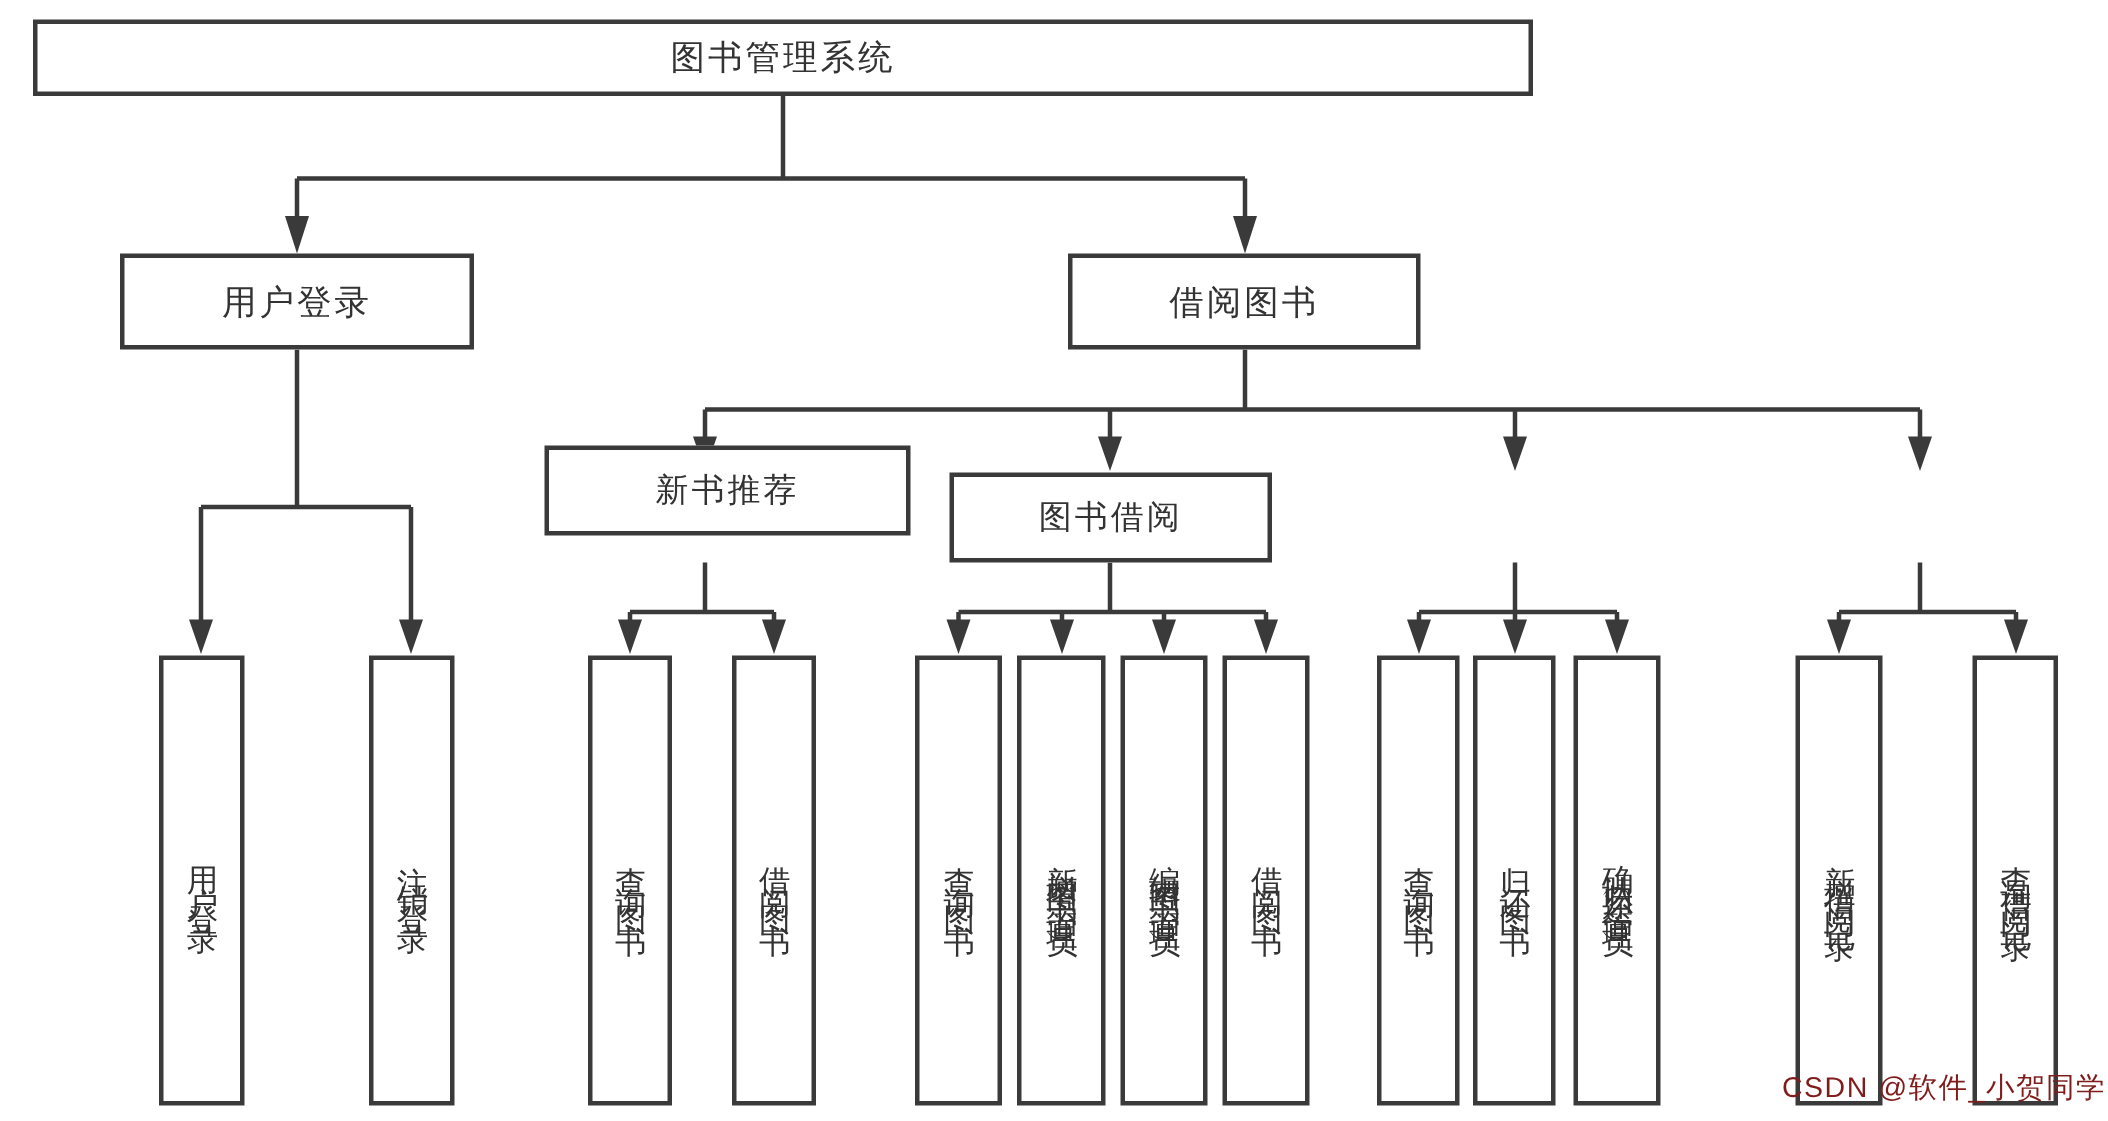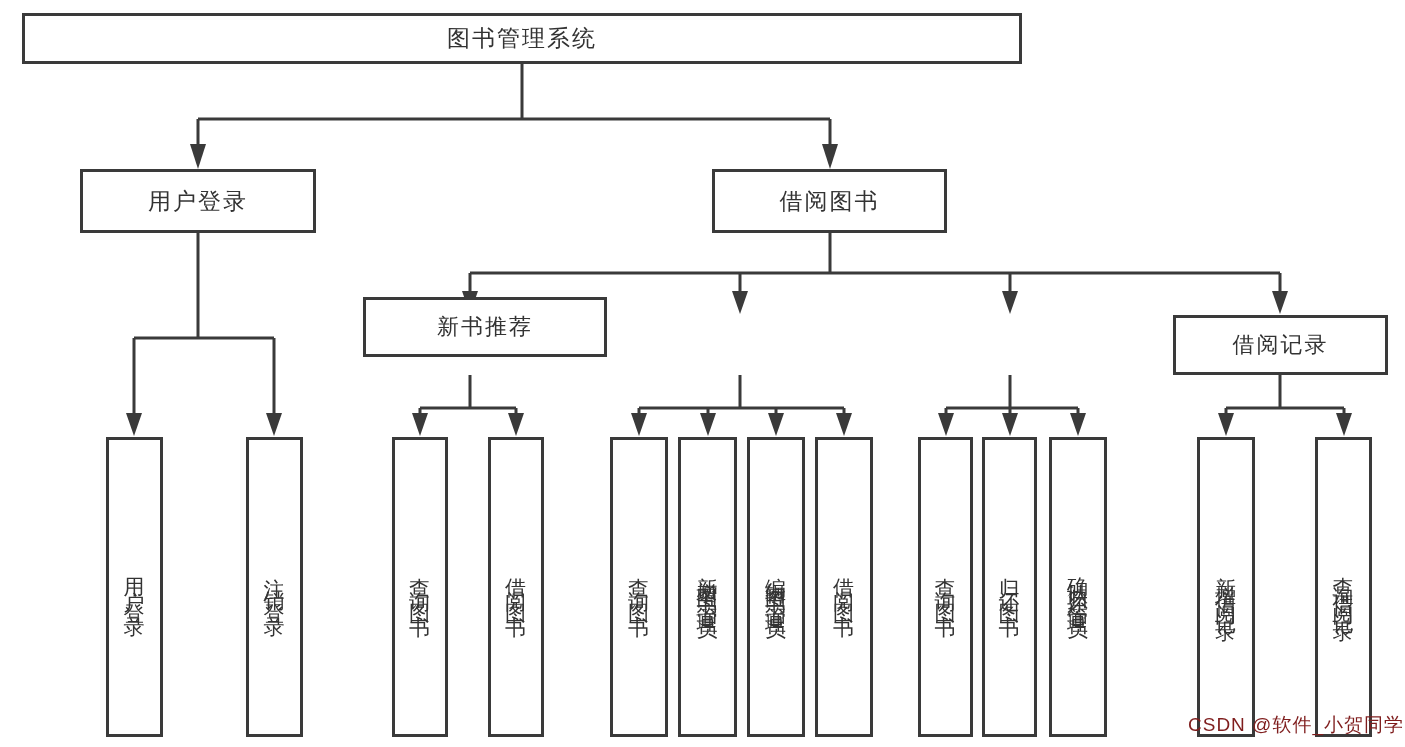--- a/index.html
+++ b/index.html
@@ -104,22 +104,22 @@
   <div class="box l2-box" style="left:80px;top:169px;width:236px;height:64px">
     <span class="lbl">用户登录</span>
   </div>
   <div class="box l2-box" style="left:712px;top:169px;width:235px;height:64px">
     <span class="lbl">借阅图书</span>
   </div>
 
   <div class="box l3-box" style="left:363px;top:297px;width:244px;height:60px">
     <span class="lbl">新书推荐</span>
   </div>
-  <div class="box l3-box" style="left:1173px;top:315px;width:215px;height:60px">
-    <span class="lbl">借阅记录</span>
+  <div class="box l3-box" style="left:633px;top:315px;width:215px;height:60px">
+    <span class="lbl">图书借阅</span>
   </div>
 
   <div class="box leaf" style="left:106px;top:437px;width:57px;height:300px">
     <span class="lbl v4">用户登录</span>
   </div>
   <div class="box leaf" style="left:246px;top:437px;width:57px;height:300px">
     <span class="lbl v4">注销登录</span>
   </div>
 
   <div class="box leaf" style="left:392px;top:437px;width:56px;height:300px">

